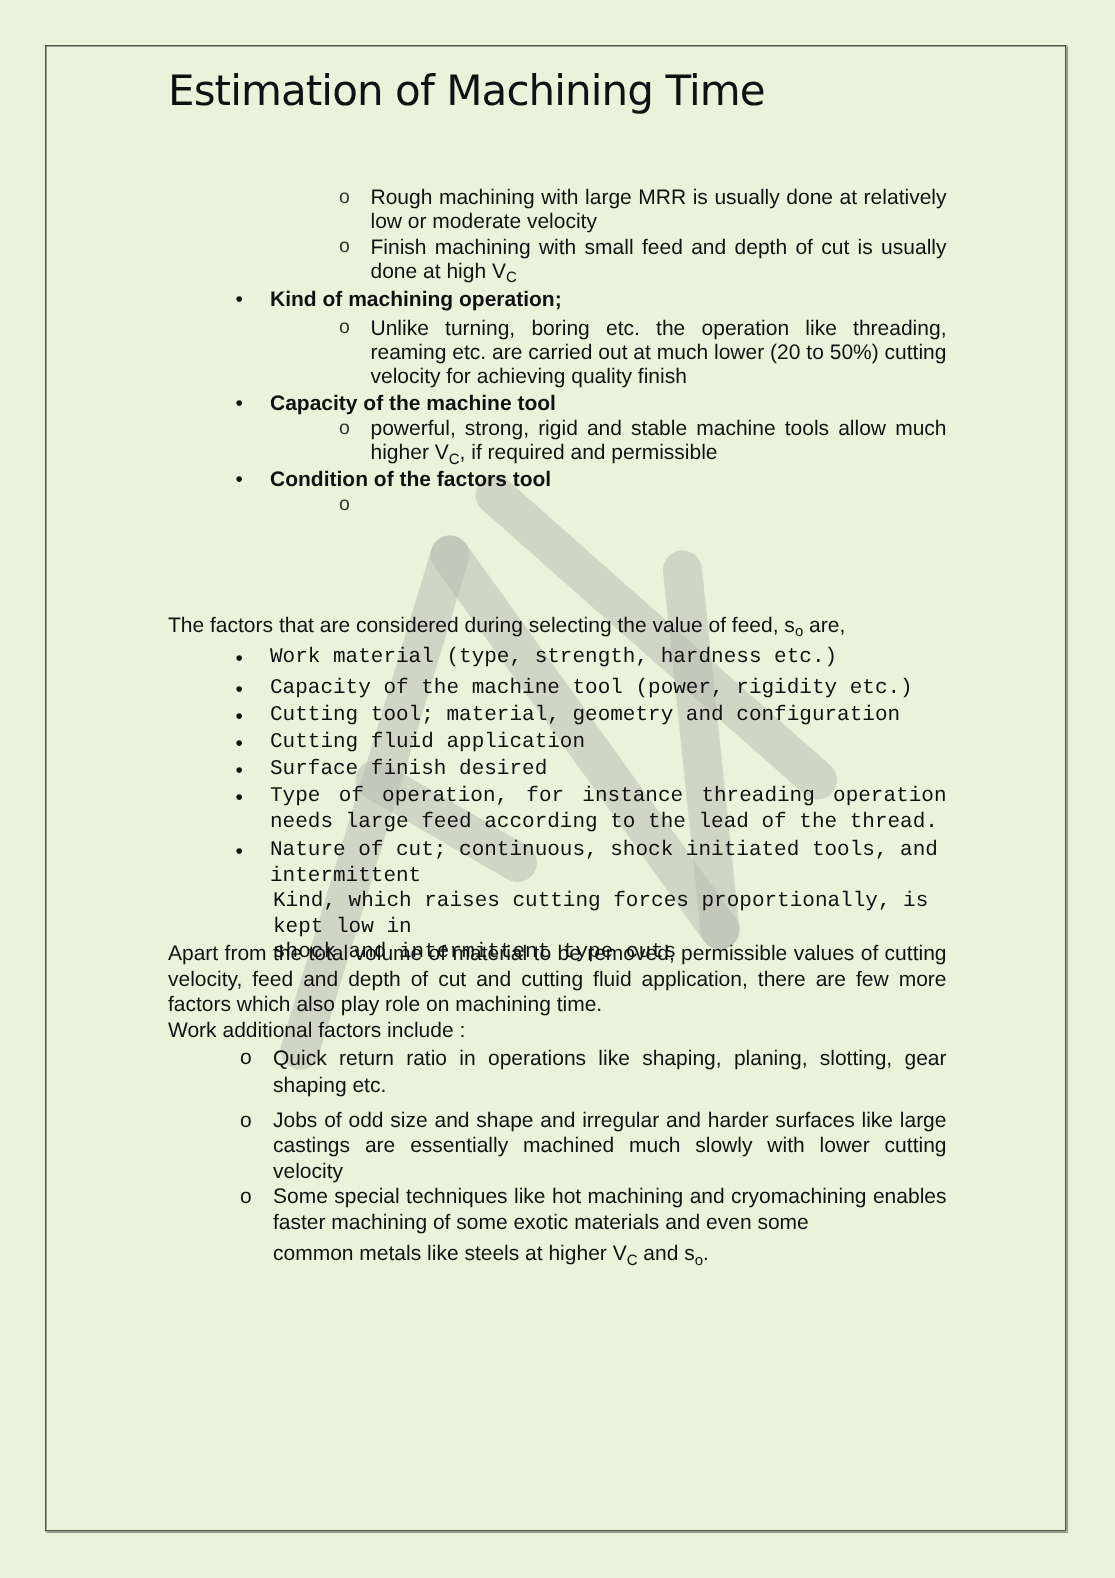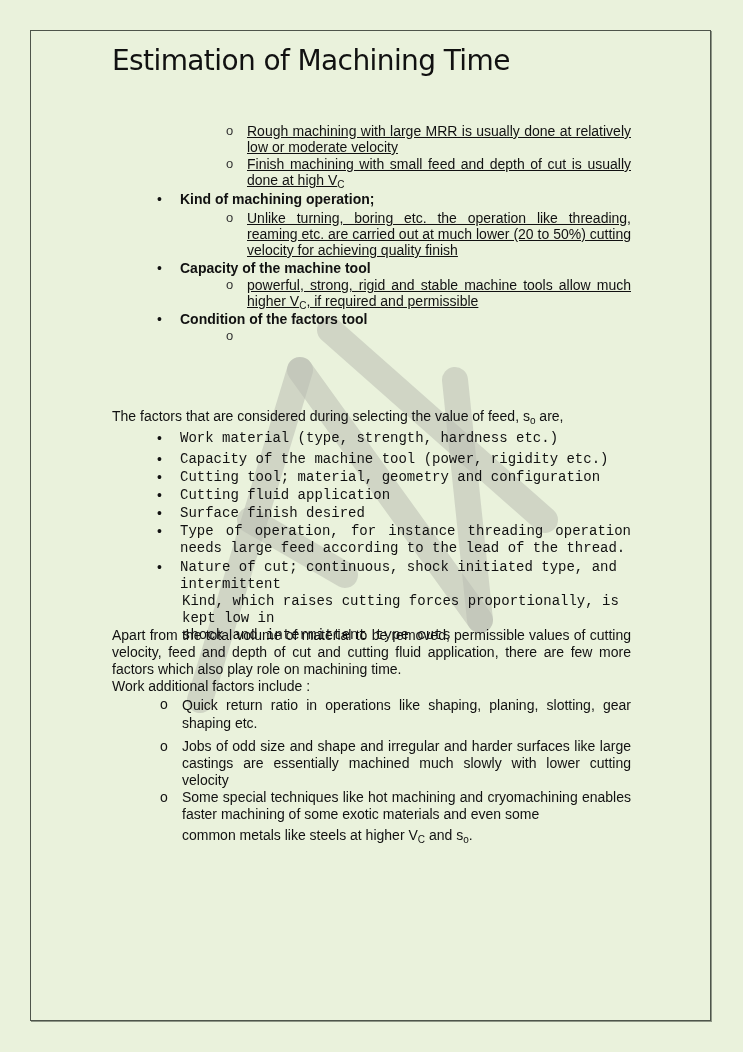--- a/index.html
+++ b/index.html
@@ -51,21 +51,20 @@
     .txt {
       font-size: 14px;
       line-height: 16px;
     }
     .sub-item {
       position: absolute;
       left: 247px;
       width: 384px;
       text-align: justify;
       text-align-last: left;
-      text-decoration: underline;
     }
     .sub-marker {
       position: absolute;
       left: 226px;
       font-size: 13px;
       color: #333;
     }
     .main-marker {
       position: absolute;
       left: 157px;
@@ -163,21 +162,21 @@
   <div class="txt feed-item" style="top:487px">Cutting fluid application</div>
 
   <span class="txt feed-marker" style="top:505px">•</span>
   <div class="txt feed-item" style="top:505px">Surface finish desired</div>
 
   <span class="txt feed-marker" style="top:523px">•</span>
   <div class="txt feed-item" style="top:523px; line-height:17px">Type of operation, for instance threading operation needs large feed according to the lead of the thread.</div>
 
   <span class="txt feed-marker" style="top:559px">•</span>
   <div class="txt feed-item nojust" style="top:559px; line-height:17px">
-    <div>Nature of cut; continuous, shock initiated type, and intermittent</div>
+    <div>Nature of cut; continuous, shock initiated tools, and intermittent</div>
     <div style="padding-left:2px">Kind, which raises cutting forces proportionally, is kept low in</div>
     <div style="padding-left:2px">shock and intermittent type cuts</div>
   </div>
 
   <div class="txt para last-left" style="top:627px; line-height:17px">Apart from the total volume of material to be removed, permissible values of cutting velocity, feed and depth of cut and cutting fluid application, there are few more factors which also play role on machining time.</div>
   <div class="txt para" style="top:678px">Work additional factors include :</div>
 
   <span class="txt extra-marker" style="top:696px">o</span>
   <div class="txt extra-item" style="top:696px; line-height:18px">Quick return ratio in operations like shaping, planing, slotting, gear shaping etc.</div>
 

